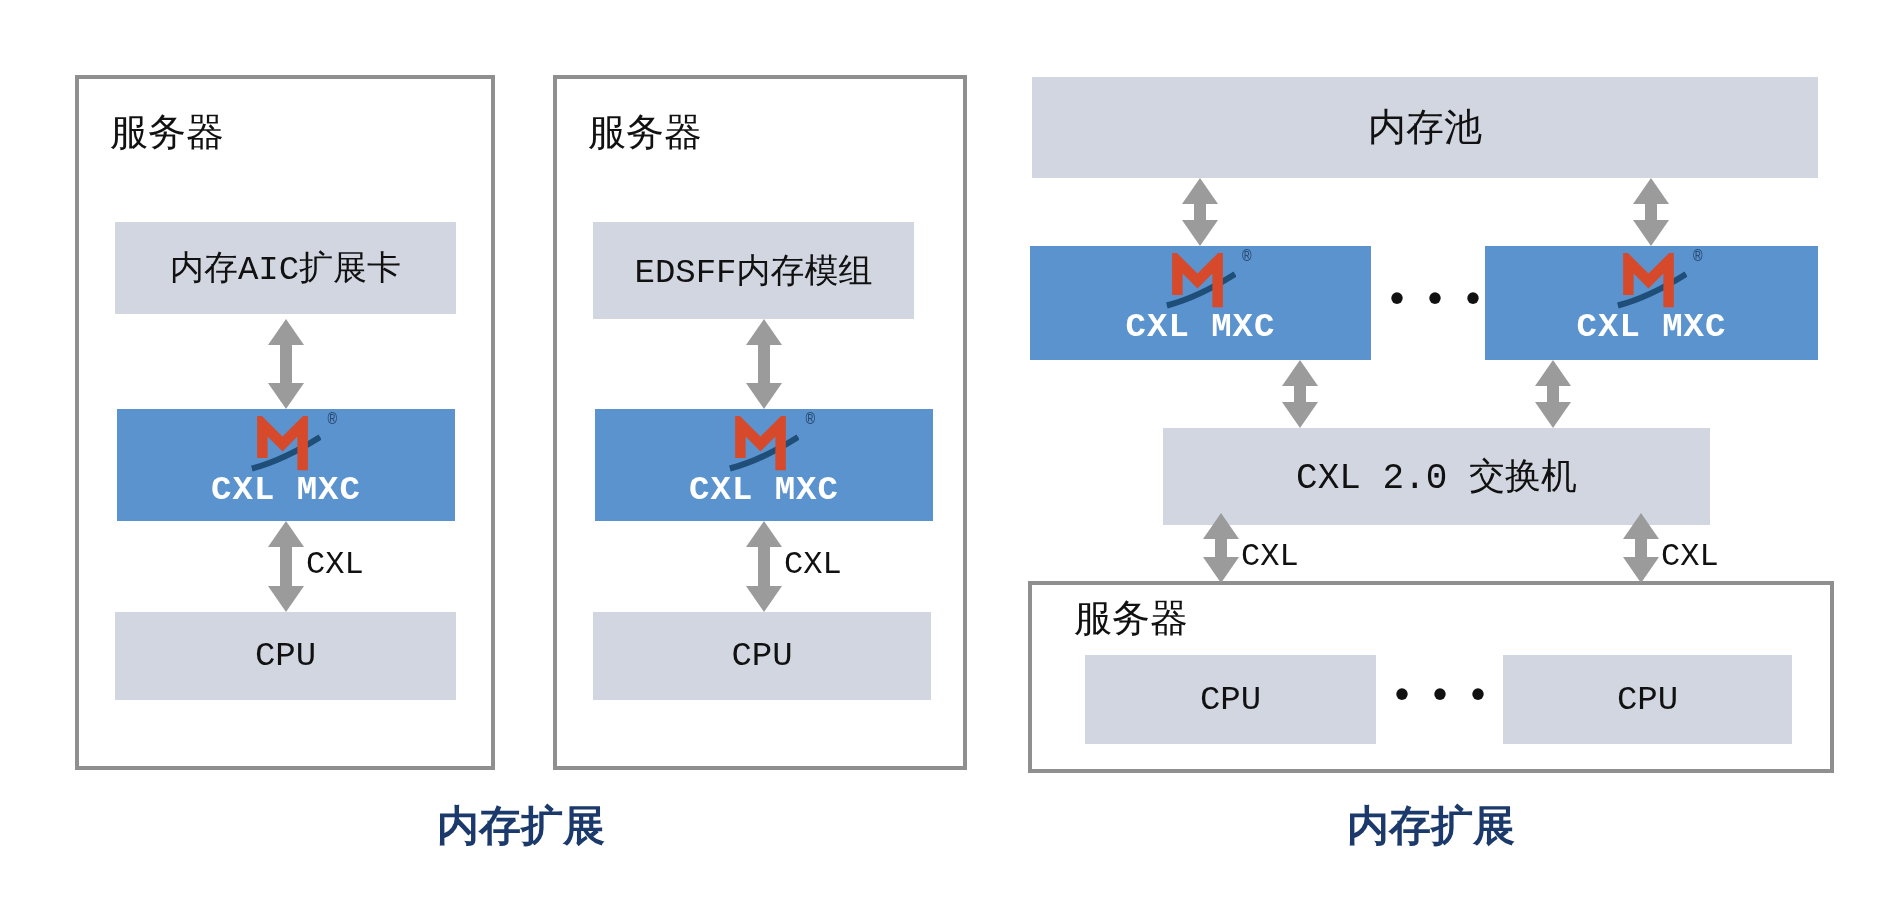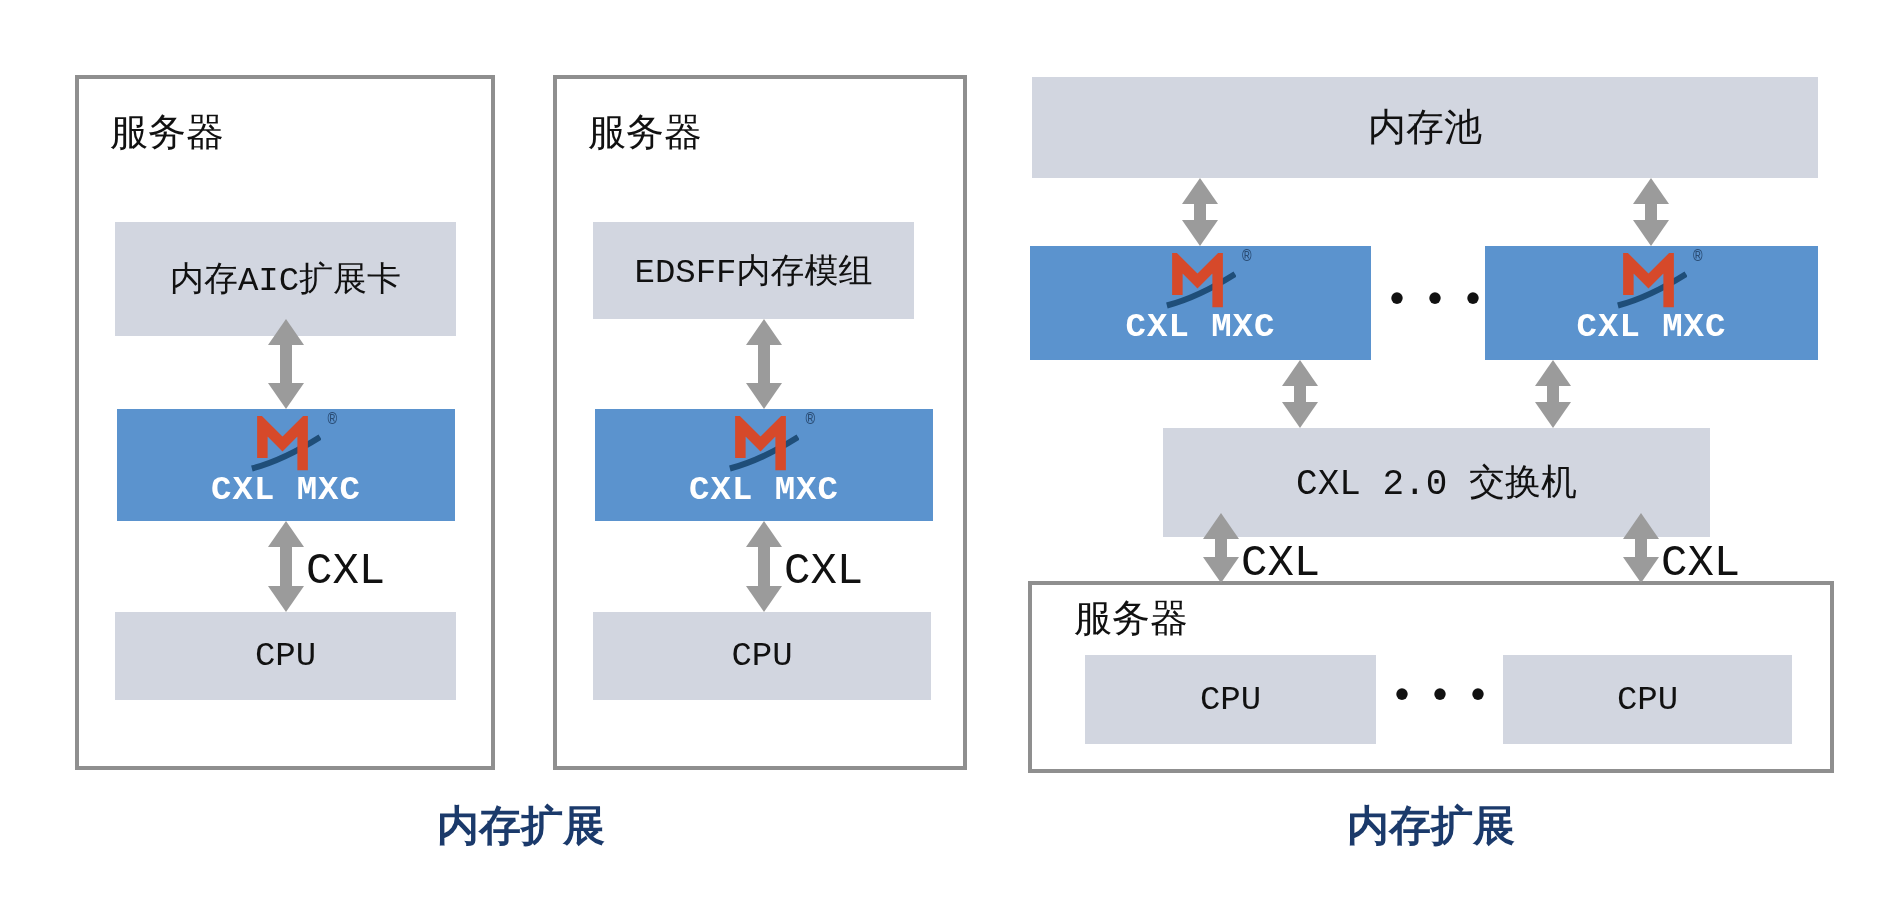--- a/index.html
+++ b/index.html
@@ -26,34 +26,34 @@
   .logo-wrap{position:relative;width:70px;height:56px;}
   .logo-svg{display:block;width:70px;height:56px;}
   .reg{position:absolute;right:-16px;top:-4px;font-size:16px;color:#2A4C74;line-height:1;}
   
   .varrow{width:36px;}
   .varrow .shaft{position:absolute;left:12px;right:12px;top:22px;bottom:22px;background:#9B9B9B;}
   .varrow::before{content:"";position:absolute;top:0;left:0;width:0;height:0;
     border-left:18px solid transparent;border-right:18px solid transparent;border-bottom:26px solid #9B9B9B;}
   .varrow::after{content:"";position:absolute;bottom:0;left:0;width:0;height:0;
     border-left:18px solid transparent;border-right:18px solid transparent;border-top:26px solid #9B9B9B;}
-  .cxl-label{font-size:44px;line-height:1;color:#111111;white-space:nowrap;}
+  .cxl-label{font-size:32px;line-height:1;color:#111111;white-space:nowrap;}
   .caption{font-size:42px;font-weight:bold;color:#1B3A6B;text-align:center;line-height:1.1;}
   .dots{font-size:40px;font-weight:bold;color:#111111;text-align:center;
     letter-spacing:14px;padding-left:14px;line-height:52px;}
 </style>
 </head>
 <body>
 
 <div class="canvas">
 
   <div class="abs frame" style="left:75px;top:75px;width:420px;height:695px;"></div>
   <div class="abs server-title" style="left:110px;top:114px;">服务器</div>
 
-  <div class="abs gbox" style="left:115px;top:222px;width:341px;height:114px;">
+  <div class="abs gbox" style="left:115px;top:222px;width:341px;height:92px;">
     <span>内存AIC扩展卡</span>
   </div>
 
   <div class="abs varrow" style="left:268px;top:319px;height:90px;">
       <div class="shaft"></div>
     </div>
 
   <div class="abs bbox" style="left:117px;top:409px;width:338px;height:112px;">
     <div class="logo-wrap">
       <svg class="logo-svg" viewBox="0 0 80 62">
@@ -142,21 +142,21 @@
     <div class="chip-label">CXL MXC</div>
   </div>
 
   <div class="abs varrow" style="left:1282px;top:360px;height:68px;">
       <div class="shaft"></div>
     </div>
   <div class="abs varrow" style="left:1535px;top:360px;height:68px;">
       <div class="shaft"></div>
     </div>
 
-  <div class="abs gbox" style="left:1163px;top:428px;width:547px;height:109px;font-size:36px;">
+  <div class="abs gbox" style="left:1163px;top:428px;width:547px;height:97px;font-size:36px;">
     <span>CXL 2.0 交换机</span>
   </div>
 
   <div class="abs frame" style="left:1028px;top:581px;width:806px;height:192px;"></div>
 
   <div class="abs varrow" style="left:1203px;top:513px;height:70px;">
       <div class="shaft"></div>
     </div>
   <div class="abs cxl-label" style="left:1241px;top:541px;">CXL</div>
   <div class="abs varrow" style="left:1623px;top:513px;height:70px;">

